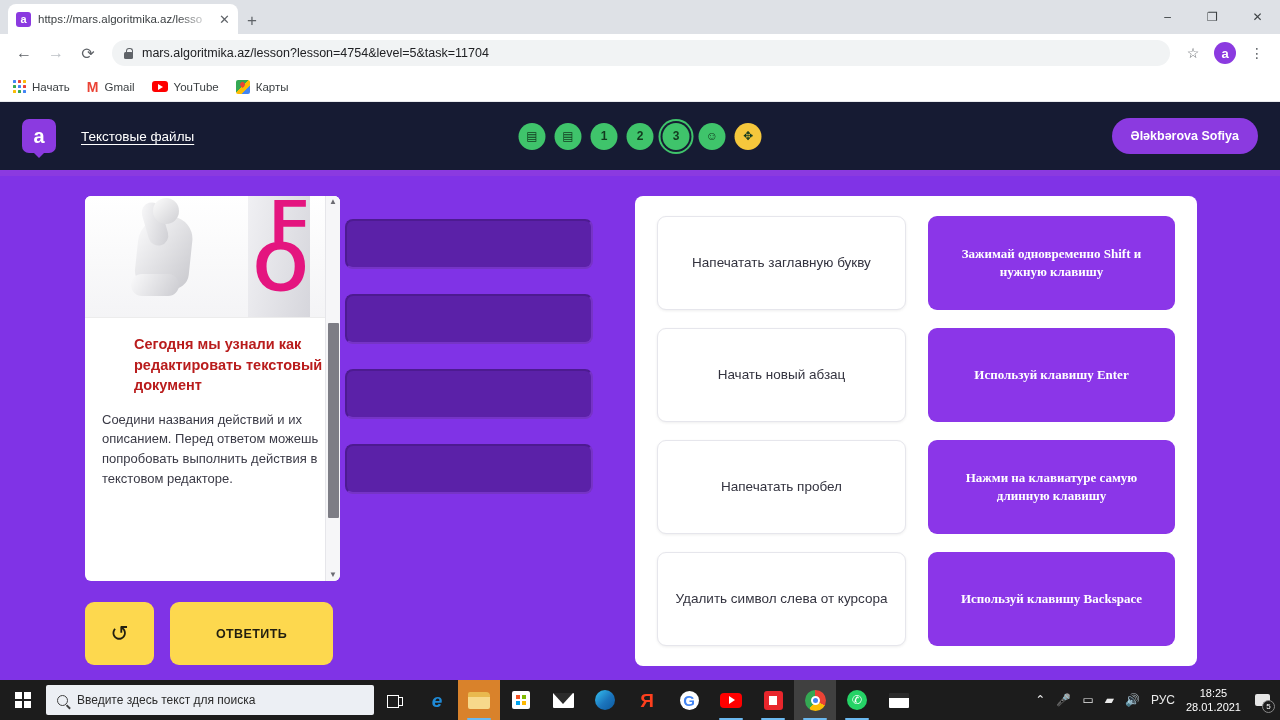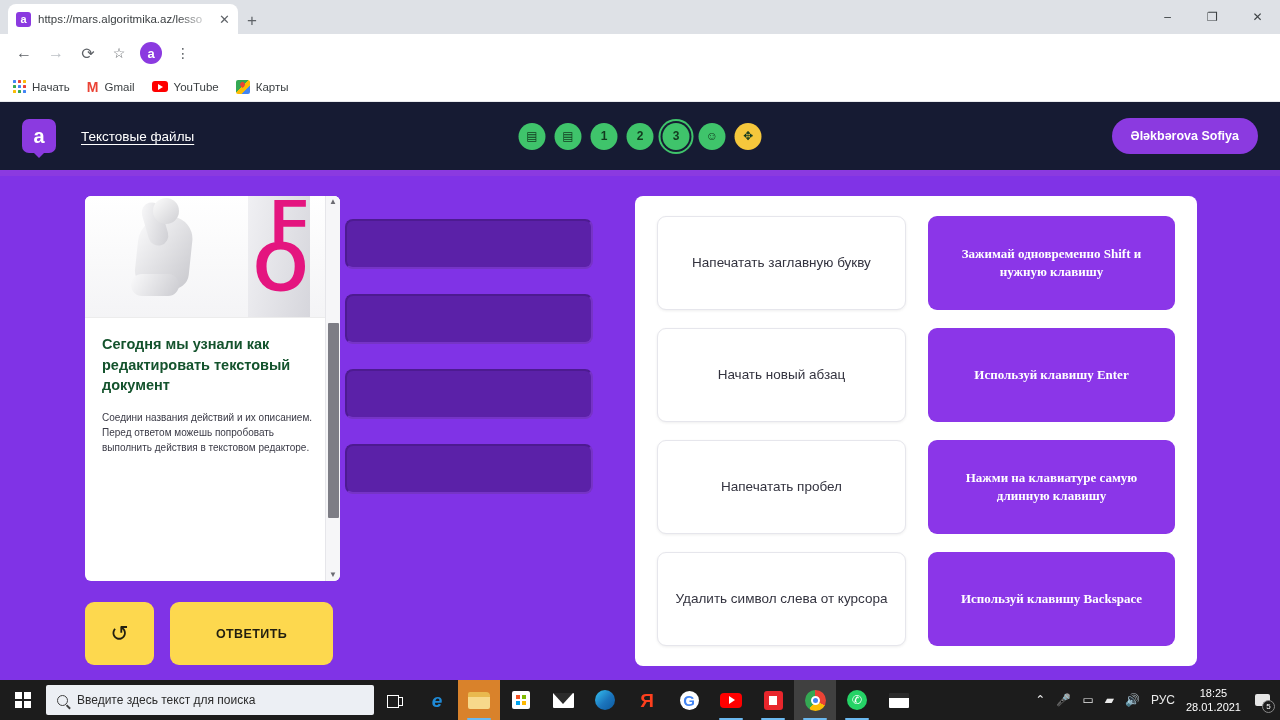--- a/index.html
+++ b/index.html
@@ -189,24 +189,25 @@
     background: linear-gradient(100deg,#f0f0f3,#d6d6dc);
   }
   .letter-F, .letter-O {
     position: absolute; right: 32px; font-weight: 700;
     color: #e4157f; font-family: "Liberation Sans", sans-serif; line-height: 1;
   }
   .letter-F { top: -6px; font-size: 62px; }
   .letter-O { top: 36px; font-size: 70px; }
   .lesson-body { padding: 16px 17px 10px 17px; overflow: hidden; flex: 1 1 auto; }
   .lesson-title {
-    font-size: 14.5px; font-weight: 700; color: #14532d; line-height: 1.42;
+    font-size: 14.5px; font-weight: 700; color: #b91c1c; line-height: 1.42;
     margin-bottom: 14px;
-  }
-  .lesson-text { font-size: 10px; color: #3a3a46; line-height: 1.52; }
+    margin-left: 32px;
+  }
+  .lesson-text { font-size: 13px; color: #3a3a46; line-height: 1.52; }
   .card-scrollbar {
     position: absolute; right: 0; top: 0; width: 15px; height: 100%;
     background: #f6f6f8; border-left: 1px solid #e6e6ea;
     display: flex; flex-direction: column; align-items: center;
   }
   .sb-arrow { font-size: 8px; color: #6b6b72; padding: 2px 0; line-height: 1; }
   .sb-track { flex: 1 1 auto; width: 100%; position: relative; }
   .sb-thumb {
     position: absolute; left: 1.5px; top: 115px; width: 11px; height: 195px;
     background: #7d7d85; border-radius: 1px;
@@ -334,20 +335,24 @@
     <div class="win-btn">–</div>
     <div class="win-btn">❐</div>
     <div class="win-btn">✕</div>
   </div>
 </div>
 
 <div class="browser-toolbar">
   <div class="nav-btn">←</div>
   <div class="nav-btn disabled">→</div>
   <div class="nav-btn">⟳</div>
+  <div class="omnibox">
+    <span class="lock-icon"></span>
+    <span class="omnibox-url">mars.algoritmika.az/lesson?lesson=4754&amp;level=5&amp;task=11704</span>
+  </div>
   <div class="tb-icon">☆</div>
   <div class="profile-avatar">a</div>
   <div class="tb-icon">⋮</div>
 </div>
 
 <div class="bookmarks-bar">
   <div class="bm">
     <span class="apps-grid">
         <i></i>
         <i></i>

